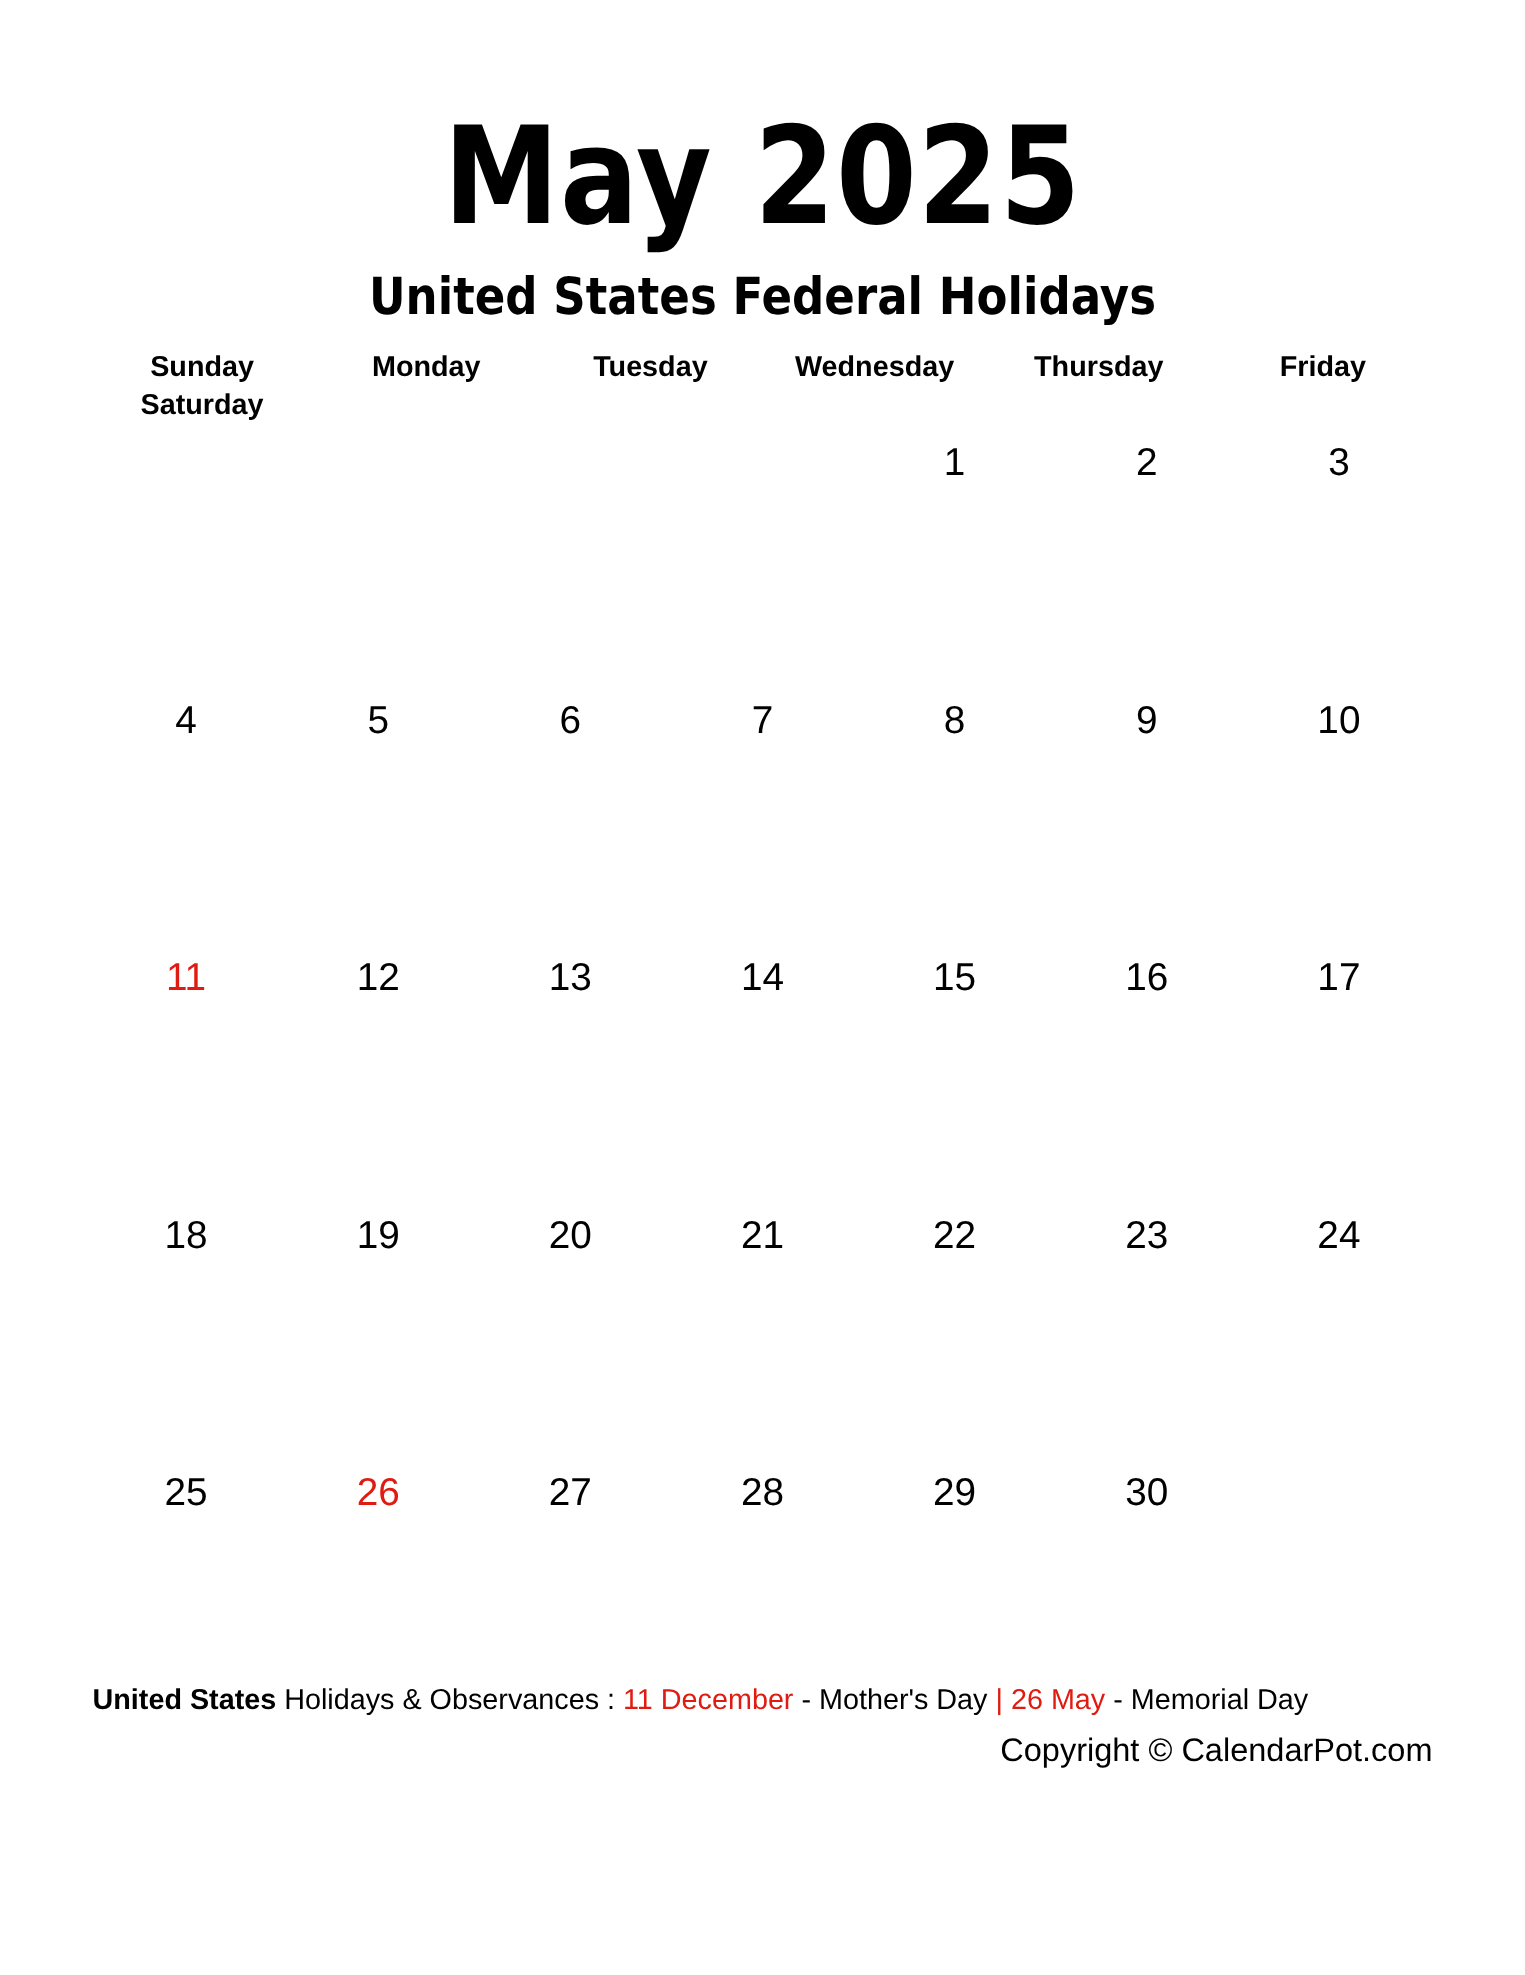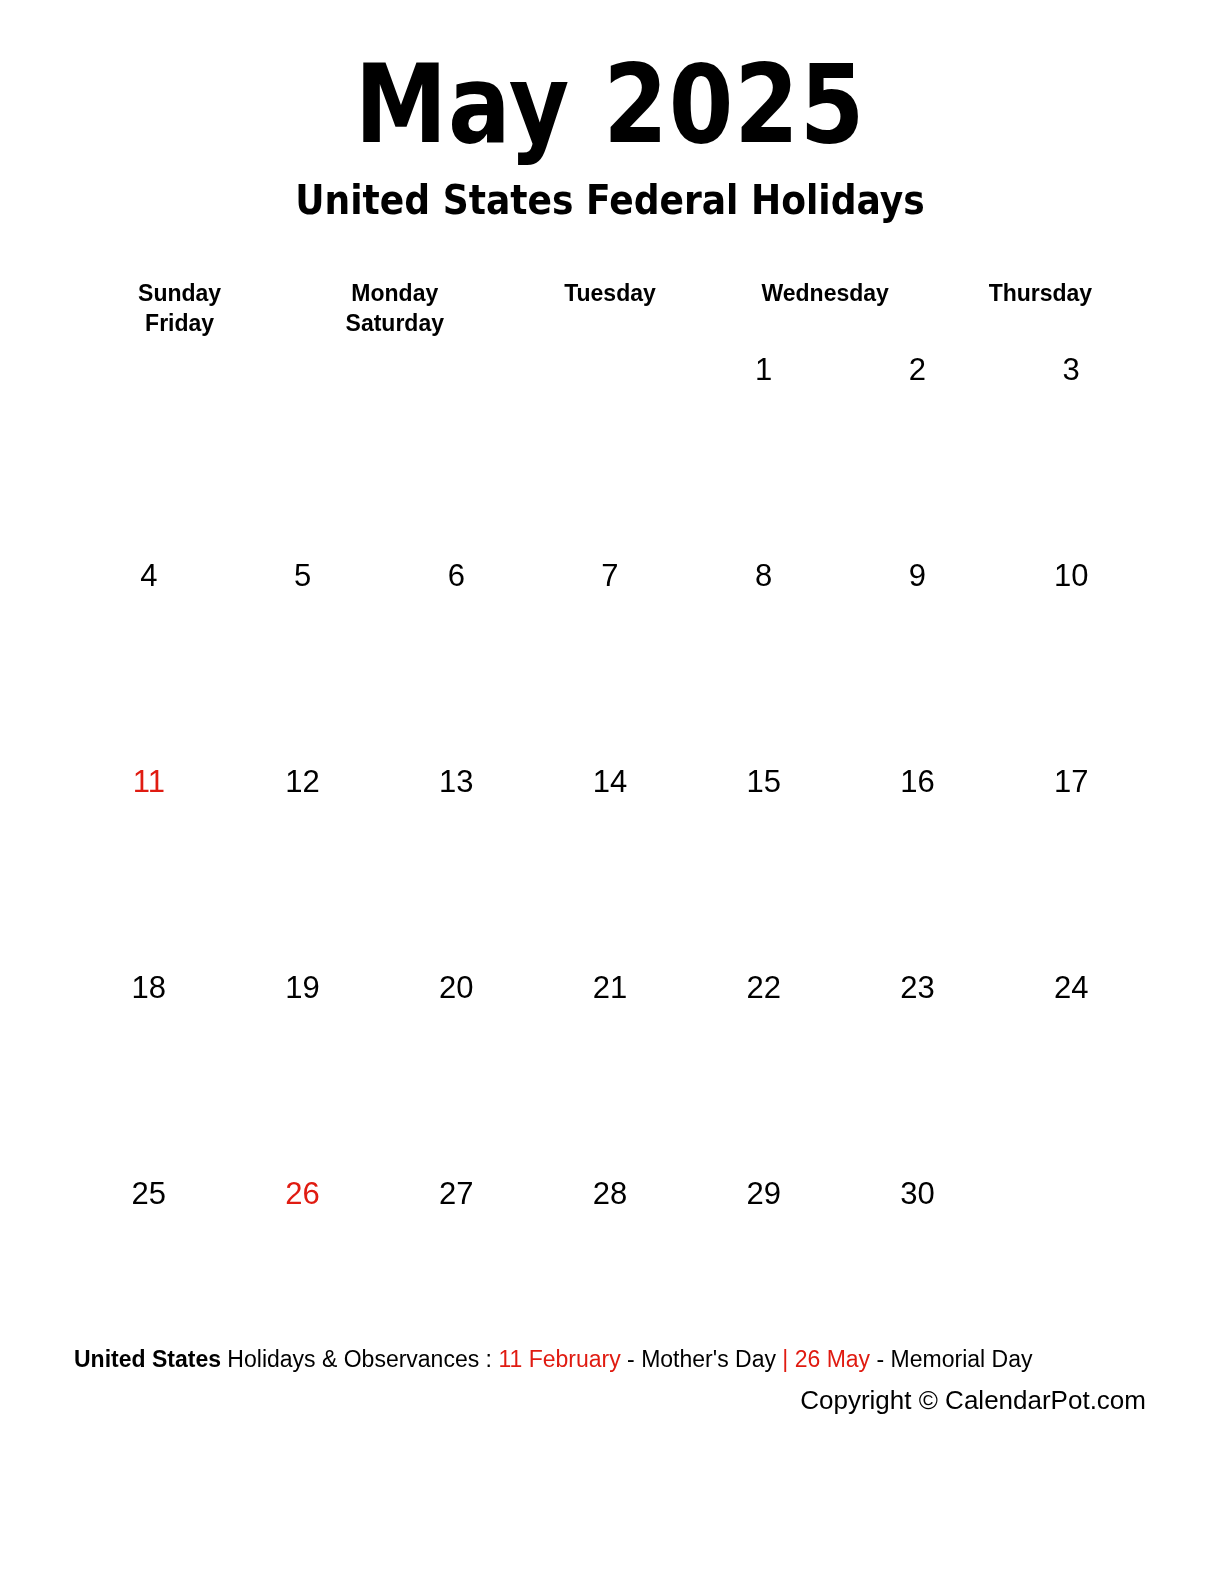--- a/index.html
+++ b/index.html
@@ -22,21 +22,21 @@
     height: 1580px;
     position: relative;
     background: #ffffff;
     box-sizing: border-box;
   }
 
   
   .header {
     width: 100%;
     text-align: center;
-    padding-top: 48px;
+    padding-top: 85px;
   }
   .cal-title {
     font-family: "DejaVu Sans", "Liberation Sans", sans-serif;
     font-weight: bold;
     font-size: 108px;
     line-height: 1.05;
     letter-spacing: 1px;
     transform: scaleX(0.86);
     transform-origin: center center;
     margin: 0;
@@ -57,21 +57,21 @@
 
   
   .calendar {
     position: absolute;
     left: 72px;
     top: 278px;
     width: 1076px;
   }
   .weekday-row {
     display: grid;
-    grid-template-columns: repeat(5, 1fr);
+    grid-template-columns: repeat(6, 1fr);
     width: 100%;
   }
   .weekday {
     text-align: center;
     font-family: "Liberation Sans", sans-serif;
     font-weight: bold;
     font-size: 23px;
     line-height: 30px;
     color: #000;
   }
@@ -197,17 +197,17 @@
           <div class="day-cell holiday">26</div>
           <div class="day-cell">27</div>
           <div class="day-cell">28</div>
           <div class="day-cell">29</div>
           <div class="day-cell">30</div>
         </div>
       </div>
   </div>
 
   <div class="footer">
-    <div class="observances"><span class="country">United States</span><span> Holidays &amp; Observances : </span><span class="obs-date">11 February</span><span> - </span><span>Mother's Day</span><span class="sep"> | </span><span class="obs-date">26 May</span><span> - </span><span>Memorial Day</span></div>
+    <div class="observances"><span class="country">United States</span><span> Holidays &amp; Observances : </span><span class="obs-date">11 December</span><span> - </span><span>Mother's Day</span><span class="sep"> | </span><span class="obs-date">26 May</span><span> - </span><span>Memorial Day</span></div>
     <div class="copyright">Copyright © CalendarPot.com</div>
   </div>
 
 </div>
 
 </body></html>

